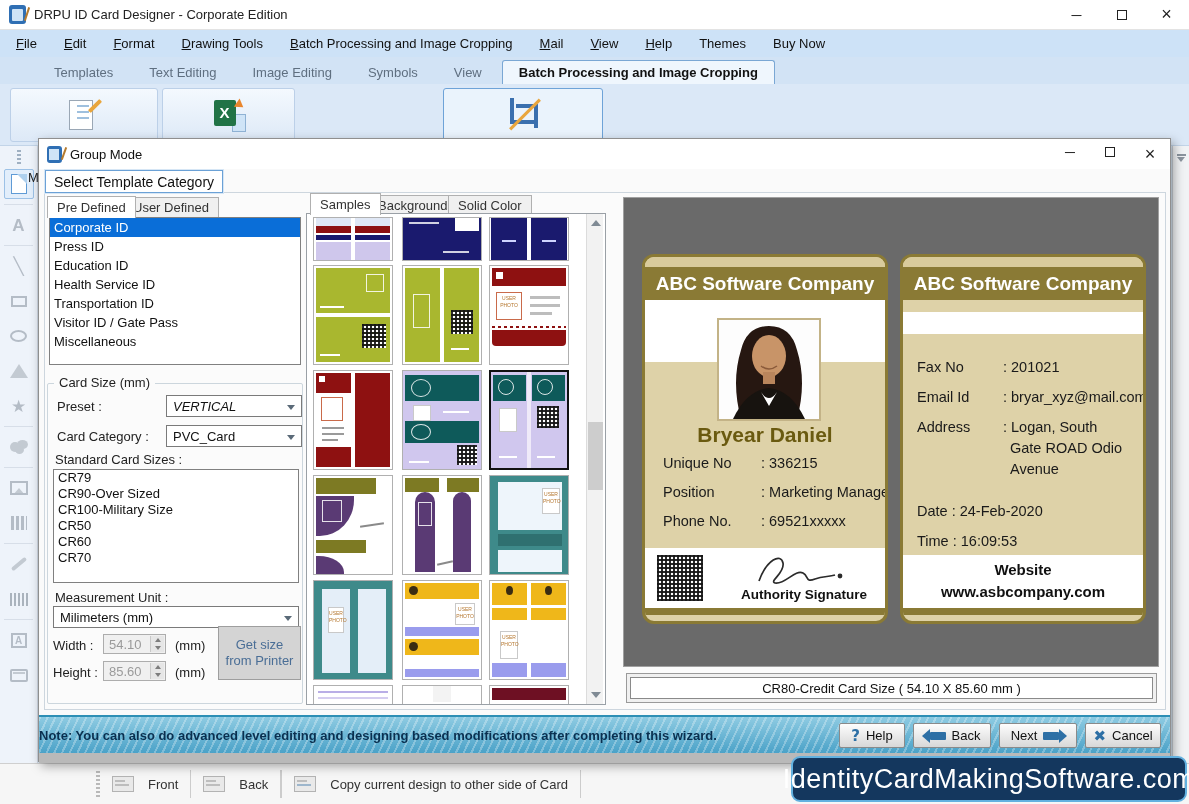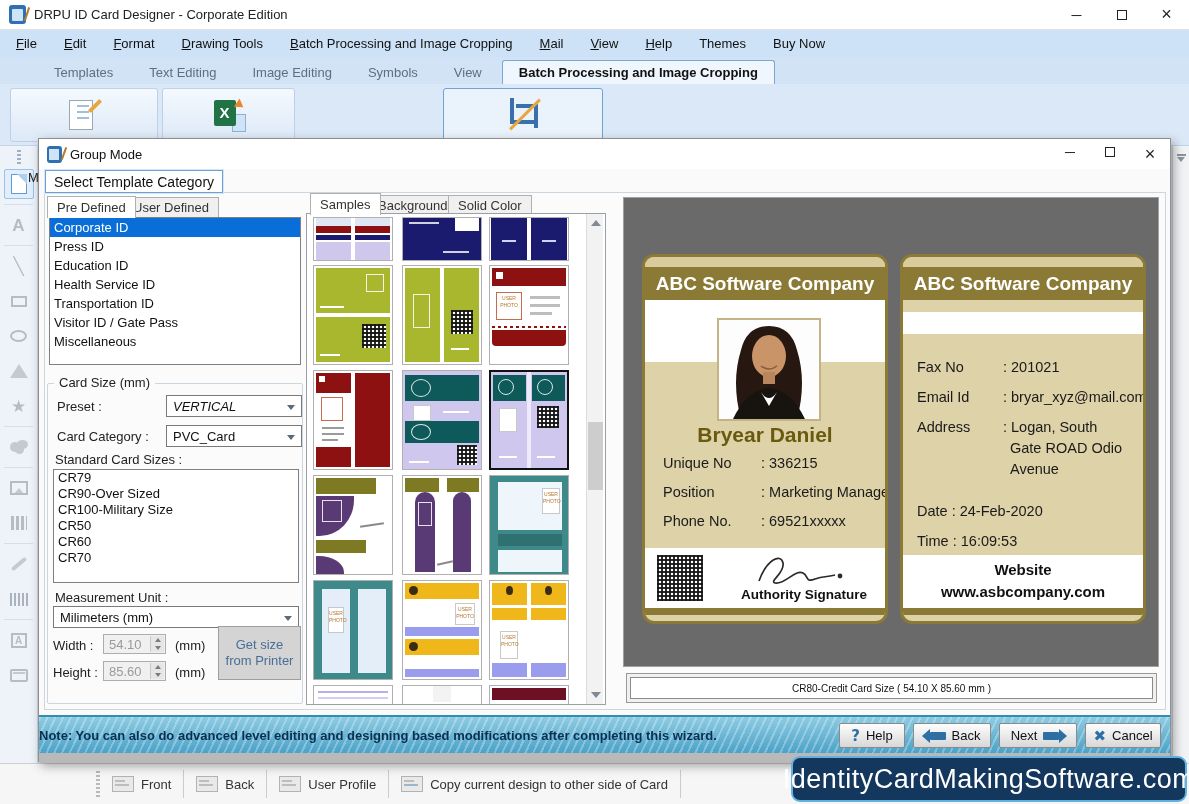--- a/index.html
+++ b/index.html
@@ -97,21 +97,21 @@
     border-left:1px solid #c9cfd6; }
   .pinbar { width:9px; height:2px; background:#8b949e; margin:8px auto 1px; }
   .pintri { width:0; height:0; border-left:4px solid transparent; border-right:4px solid transparent;
     border-top:5px solid #8b949e; margin:0 auto; }
 
   
   #bottombar { position:absolute; left:0; top:763px; width:1189px; height:41px; background:#f6f6f6;
     border-top:1px solid #cfcfcf; display:flex; align-items:center; font-size:13px; color:#333; }
   .bb-handle { width:4px; height:26px; margin-left:96px;
     background:repeating-linear-gradient(#b9b9b9 0 2px, transparent 2px 4px); }
-  .bb-item { display:flex; align-items:center; gap:7px; padding:0 12px; height:100%; }
+  .bb-item { display:flex; align-items:center; gap:14px; padding:0 12px; height:100%; }
   .bb-sep { width:1px; height:28px; background:#cccccc; }
   .bi { width:22px; height:16px; border:1px solid #b3b3b3; background:#e9e9e9; position:relative; }
   .bi:before { content:""; position:absolute; left:2px; top:3px; right:8px; height:2px; background:#bdbdbd; }
   .bi:after { content:""; position:absolute; left:2px; top:7px; right:4px; height:2px; background:#bdbdbd; }
   .bi.copy:after { background:#9db6cc; }
 
   
   #watermark { position:absolute; left:791px; top:756px; width:396px; height:46px; background:#14375e;
     border:2px solid #62b1e0; border-radius:9px; display:flex; align-items:center; justify-content:center;
     color:#fff; font-size:27px; letter-spacing:0.5px; z-index:60; }
@@ -204,21 +204,21 @@
   .c-row2 { position:absolute; left:14px; font-size:14.5px; color:#1a1a1a; display:flex; white-space:nowrap; }
   .c-row2 .lab { width:86px; }
   .c-foot { position:absolute; left:0; width:100%; background:#fff; }
   .c-olive { position:absolute; left:0; width:100%; height:7px; background:#8a7a35; }
   .sigline { font-weight:bold; font-size:13.5px; color:#111; position:absolute; }
   .photo { position:absolute; left:72px; top:61px; width:104px; height:103px; border:2px solid #c3b387;
     background:#fff; }
   #size-caption { position:absolute; left:587px; top:534px; width:531px; height:30px; background:#f0f0f0;
     border:1px solid #9a9a9a; padding:3px; }
   #size-caption > div { width:100%; height:100%; background:#fff; border:1px solid #8a8a8a;
-    display:flex; align-items:center; justify-content:center; font-size:10px; color:#111; }
+    display:flex; align-items:center; justify-content:center; font-size:13px; color:#111; }
 
   
   #notebar { position:absolute; left:0; top:576px; width:100%; height:38px;
     background:
       repeating-linear-gradient(115deg, rgba(255,255,255,.28) 0 2px, transparent 2px 7px),
       linear-gradient(#8ecbe2,#4ba2c8);
     border-top:2px solid #2e8fb5; display:flex; align-items:center; }
   #note-text { font-size:13px; font-weight:bold; color:#0a3050; padding-left:0; }
   .dlg-btn { position:absolute; top:584px; height:25px; background:linear-gradient(#fdfdfd,#d8d8d8);
     border:1px solid #8a8a8a; border-radius:2px; font-size:13px; color:#111; display:flex;
@@ -367,24 +367,20 @@
   <div class="bb-item">
     <span class="bi"></span>
     <span>Front</span>
   </div>
   <div class="bb-sep"></div>
   <div class="bb-item">
     <span class="bi"></span>
     <span>Back</span>
   </div>
   <div class="bb-sep"></div>
-  <div class="bb-item">
-    <span class="bi"></span>
-    <span>User Profile</span>
-  </div>
   <div class="bb-sep"></div>
   <div class="bb-item">
     <span class="bi copy"></span>
     <span>Copy current design to other side of Card</span>
   </div>
   <div class="bb-sep"></div>
 </div>
 
 <div id="dialog">
   <div id="dlg-title">

